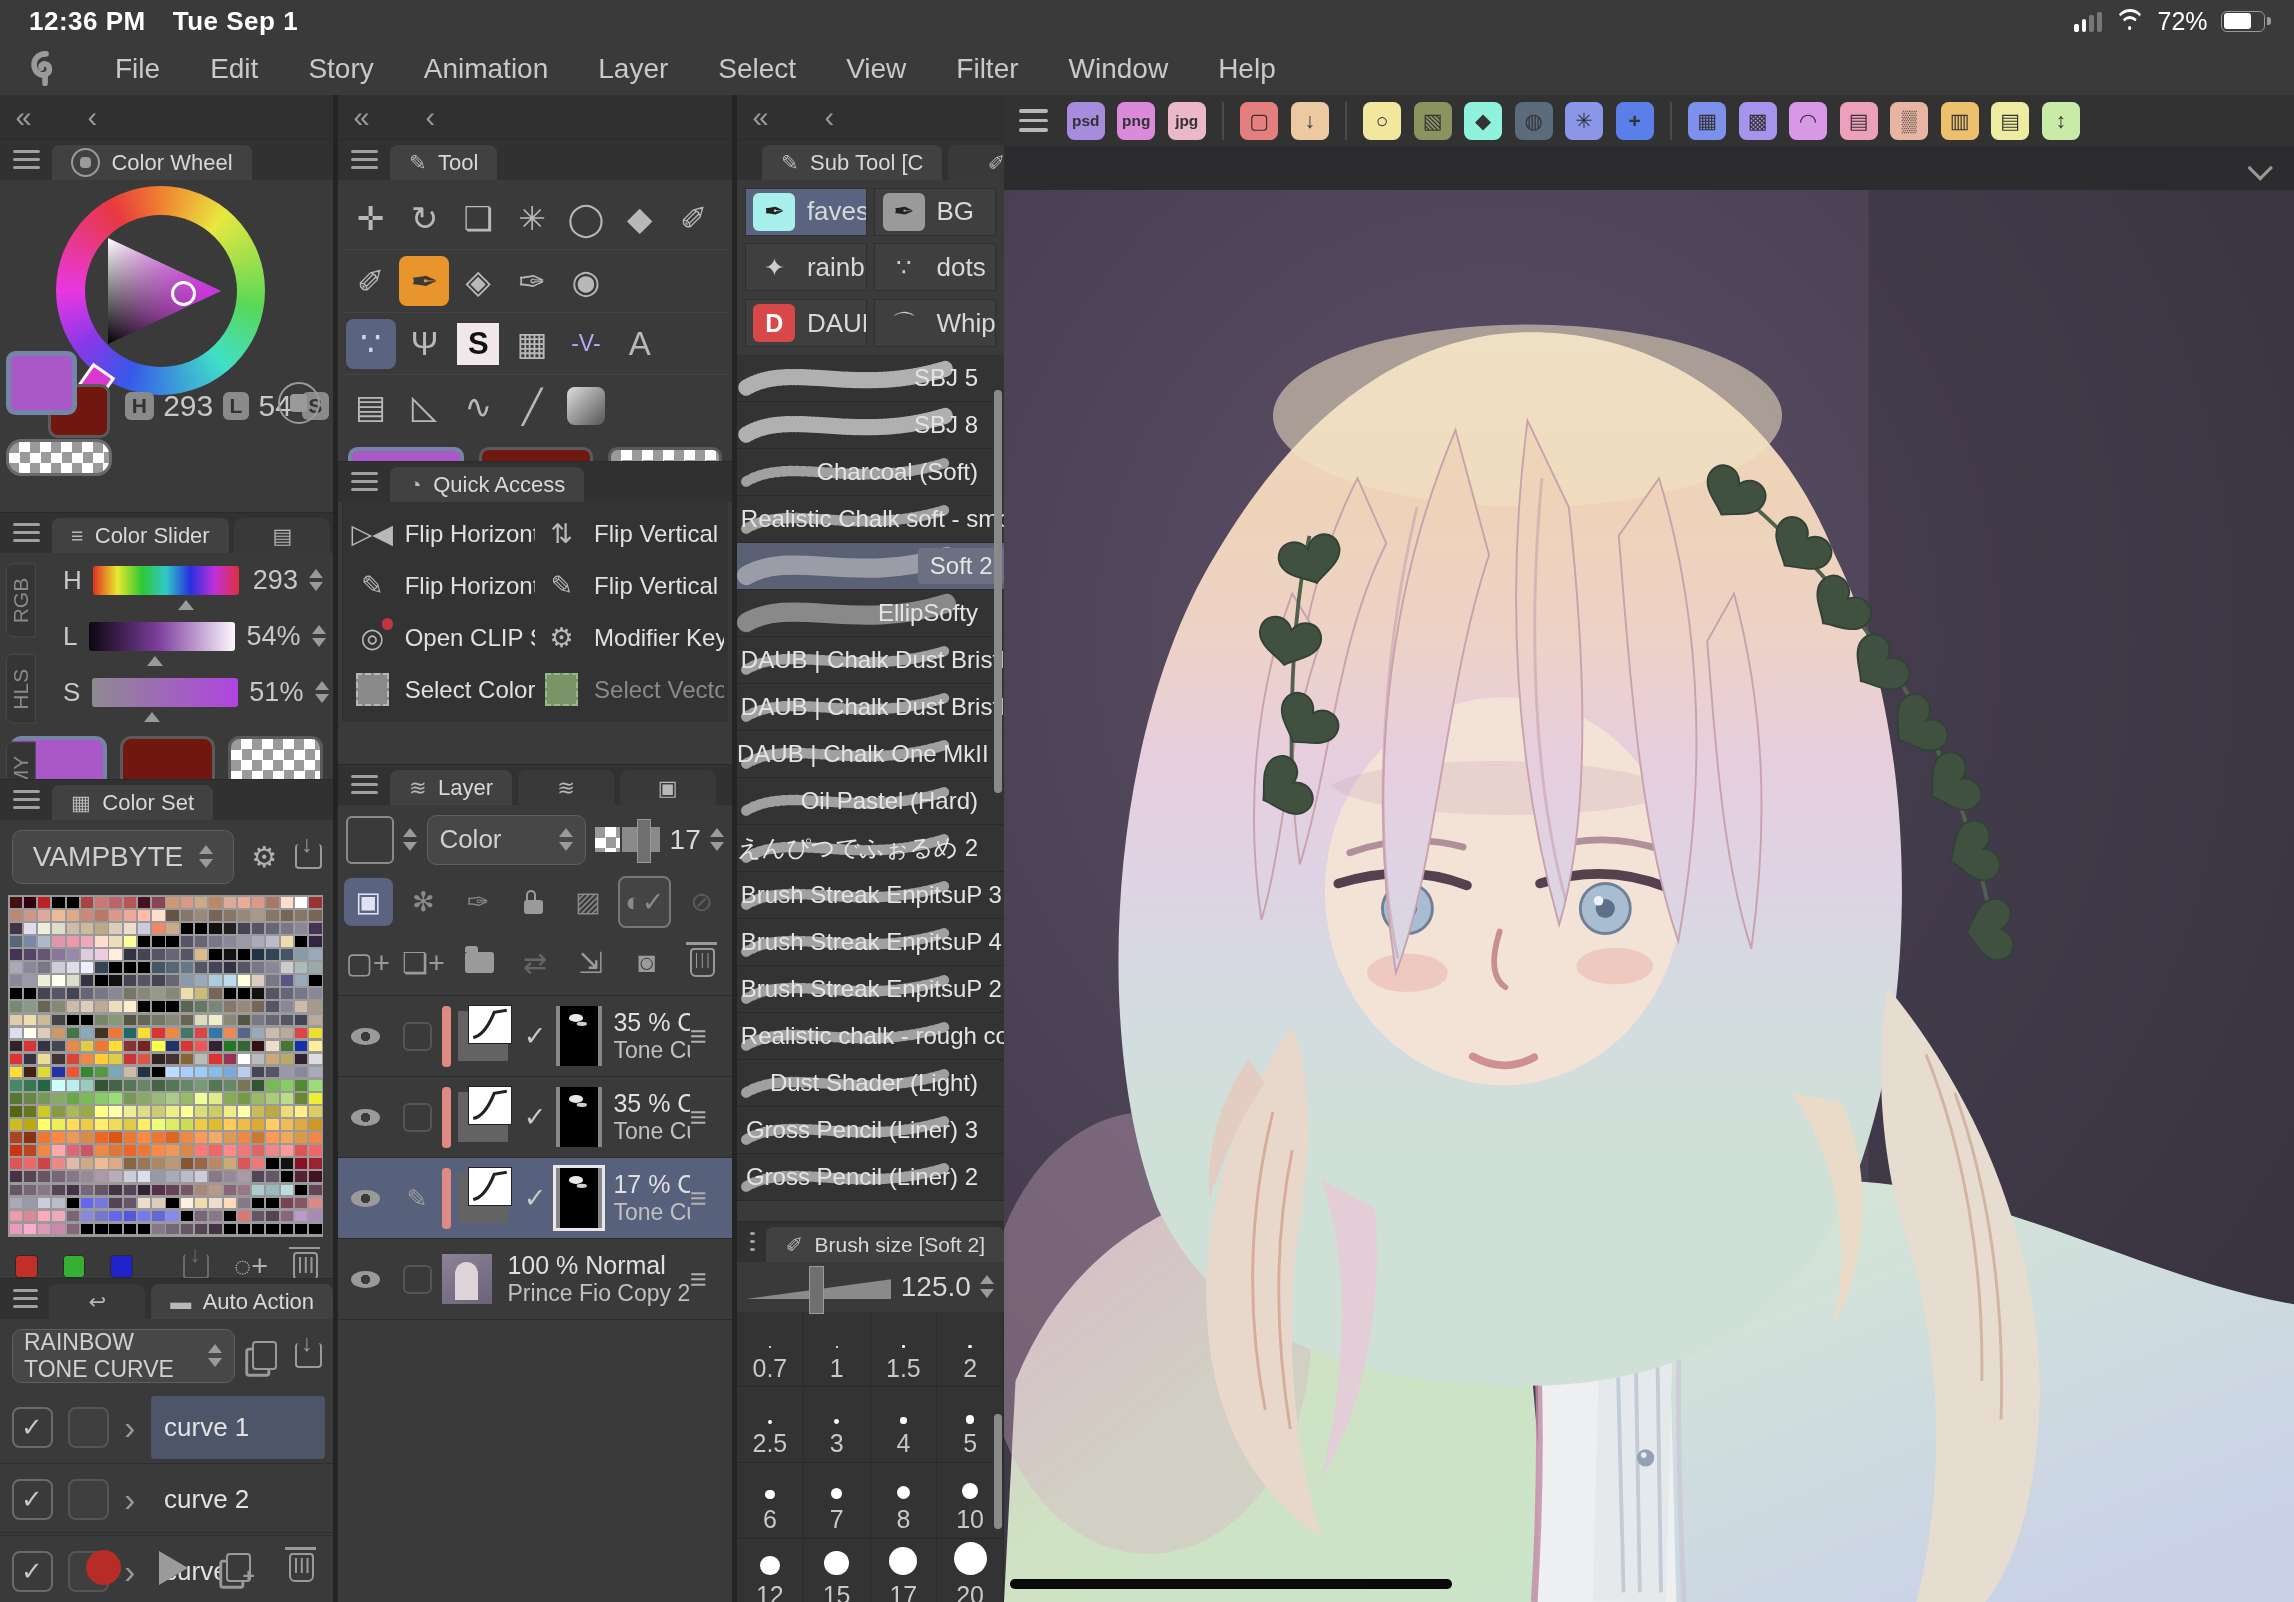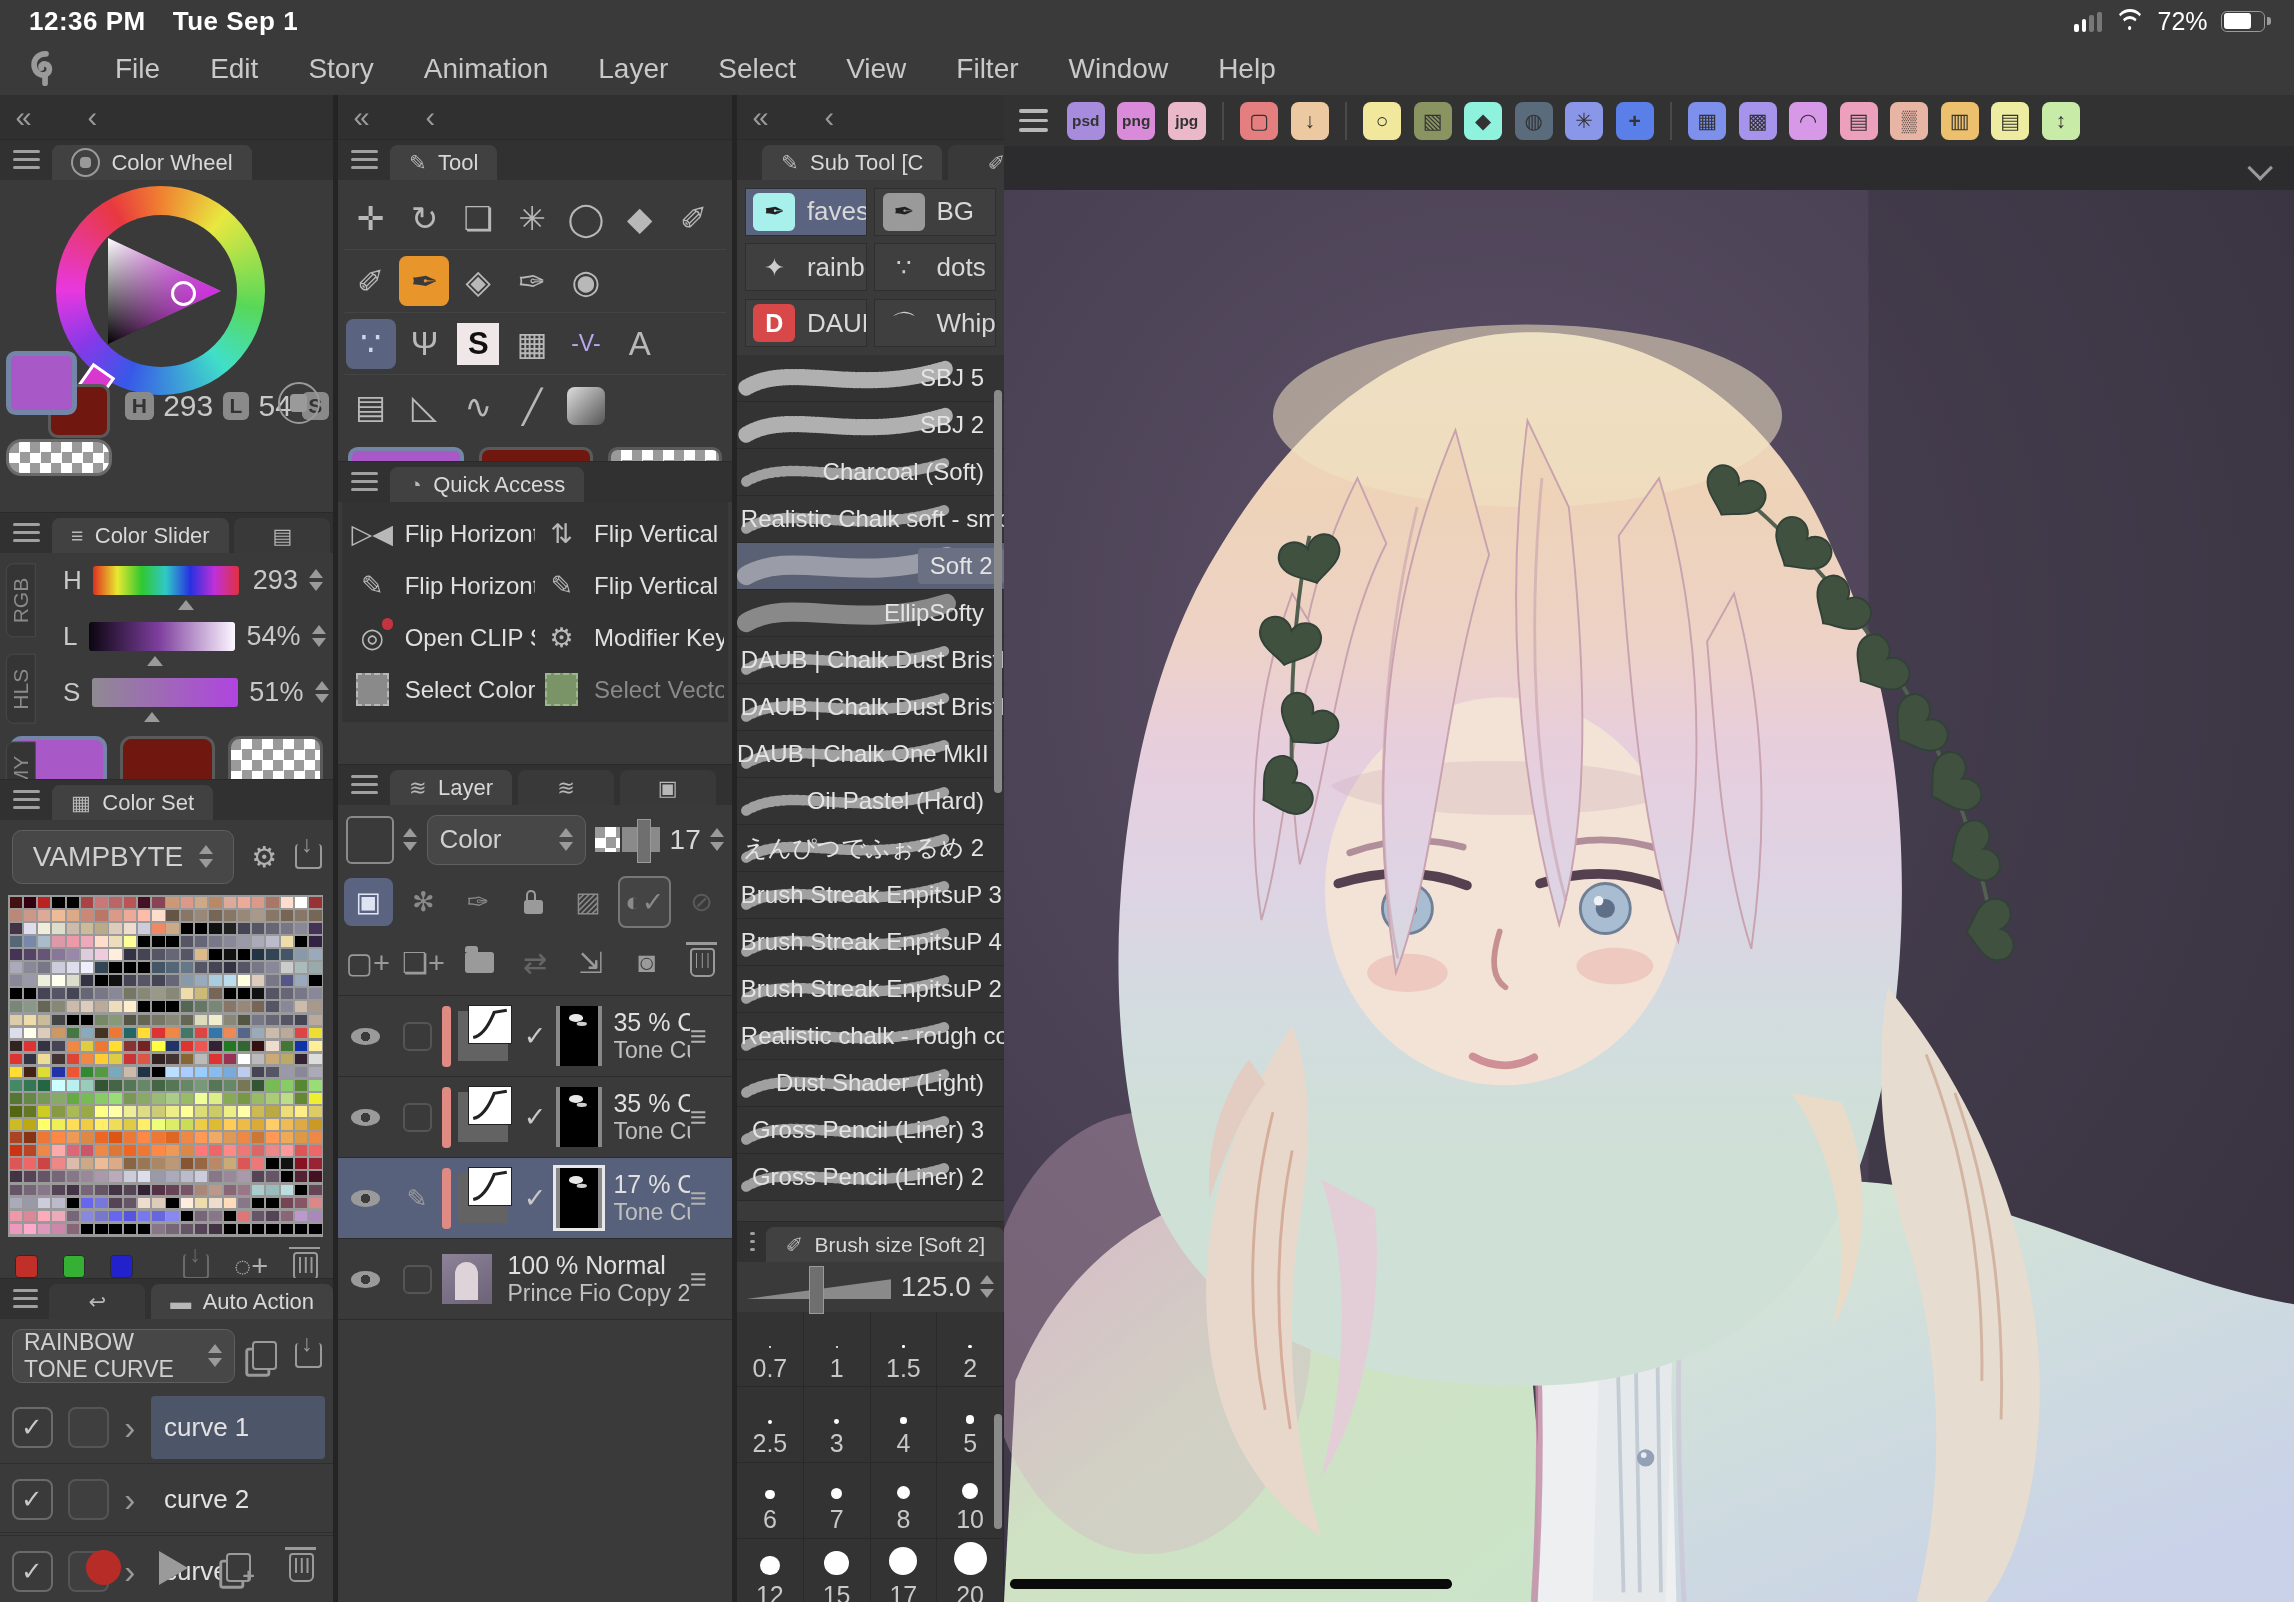--- a/index.html
+++ b/index.html
@@ -174,21 +174,21 @@
   .st-groups{display:grid;grid-template-columns:1fr 1fr;gap:7.7px;padding:7.7px;}
   .st-group{height:46px;background:#3f3f3f;border:1.9px solid #2f2f2f;display:flex;align-items:center;gap:11.5px;padding-left:7.7px;color:#d8d8d8;font-size:26px;overflow:hidden;white-space:nowrap;}
   .st-group.sel{background:#5a6480;}
   .st-gic{width:42px;height:38px;flex:0 0 42px;border-radius:5.8px;display:flex;align-items:center;justify-content:center;font-size:25px;color:#ccc;}
   .gic-cyan{background:#a8f0ec;color:#222;}
   .gic-grey{background:#9a9a9a;color:#222;}
   .gic-daub{background:#d84848;color:#fff;font-weight:bold;}
   #brushlist{position:relative;background:#333;}
   .brushrow{position:relative;height:46px;border-bottom:1.9px solid #2a2a2a;display:flex;align-items:center;}
   .brushrow svg{position:absolute;left:0;top:0;width:82%;height:100%;}
-  .brushname{position:relative;margin-left:auto;padding-right:20px;color:#e4e4e4;font-size:24px;white-space:nowrap;}
+  .brushname{position:relative;margin-left:auto;padding-right:26px;color:#e4e4e4;font-size:24px;white-space:nowrap;}
   .brushrow.left .brushname{margin-left:3.8px;padding-right:0;}
   .brushrow.sel{background:#5a6175;}
   .brushrow.sel .brushname{background:#6b7183;padding:3.8px 11.5px;border-radius:3.8px;}
   .stroke-path{fill:none;stroke:#cfcfcf;stroke-width:13;stroke-linecap:round;opacity:.85;}
   .brushrow.soft .stroke-path{stroke-width:20;opacity:.55;}
   .brushrow.rough .stroke-path{stroke-dasharray:3 4;stroke-width:11;opacity:.7;}
   .brushrow.tex .stroke-path{stroke-dasharray:1 3;stroke-width:17;opacity:.8;}
   .vscroll{position:absolute;right:1.9px;top:5.8px;width:7.7px;height:403px;background:#8a8a8a;border-radius:3.8px;}
   
   .bs-slider-row{display:flex;align-items:center;gap:9.6px;padding:5.8px 9.6px;}
@@ -1373,21 +1373,21 @@
               <svg viewBox="0 0 240 48" preserveAspectRatio="none">
                 <path class="stroke-path" d="M10 34 C60 6 130 44 230 14"></path>
               </svg>
               <span class="brushname">SBJ 5</span>
             </div>
 
             <div class="brushrow tex">
               <svg viewBox="0 0 240 48" preserveAspectRatio="none">
                 <path class="stroke-path" d="M10 34 C60 6 130 44 230 14"></path>
               </svg>
-              <span class="brushname">SBJ 2</span>
+              <span class="brushname">SBJ 8</span>
             </div>
 
             <div class="brushrow rough">
               <svg viewBox="0 0 240 48" preserveAspectRatio="none">
                 <path class="stroke-path" d="M10 34 C60 6 130 44 230 14"></path>
               </svg>
               <span class="brushname">Charcoal (Soft)</span>
             </div>
 
             <div class="brushrow rough left">

